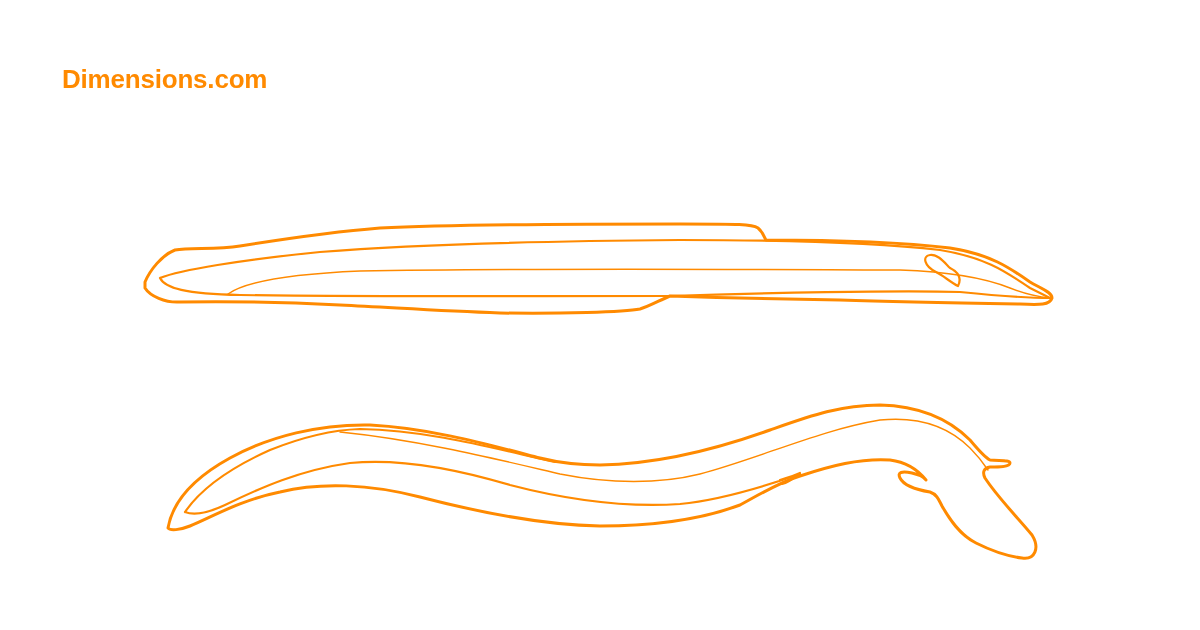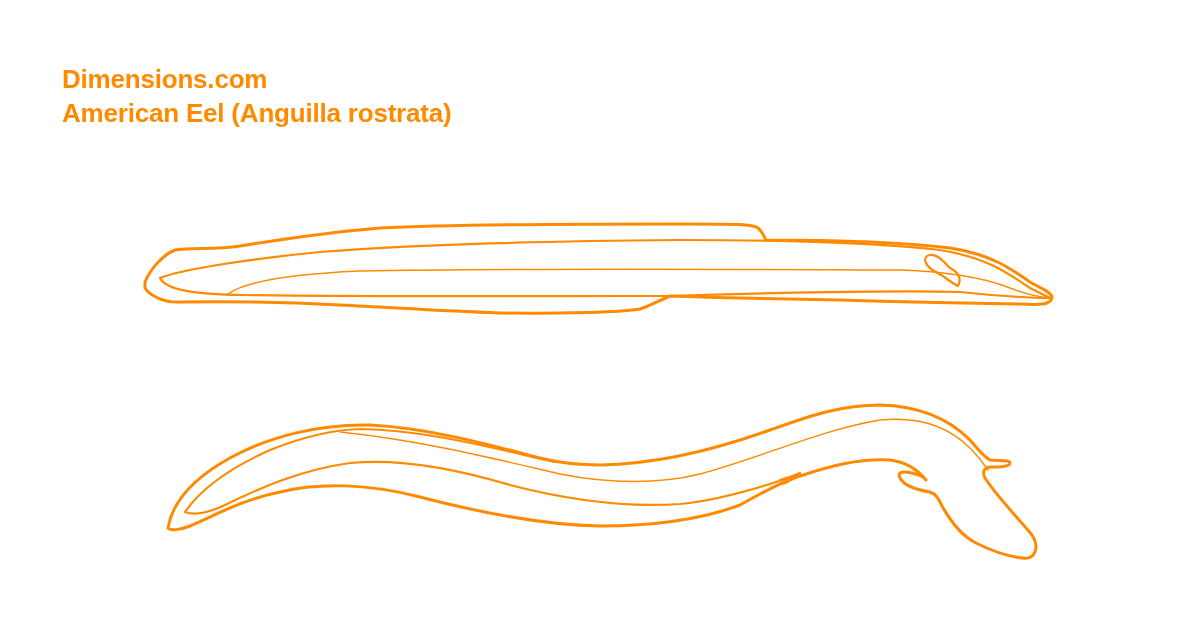--- a/index.html
+++ b/index.html
@@ -37,21 +37,20 @@
     .inner { fill: none; stroke: #ff8a00; stroke-width: 2.2; stroke-linecap: round; stroke-linejoin: round; }
     .thin { fill: none; stroke: #ff8a00; stroke-width: 1.4; stroke-linecap: round; stroke-linejoin: round; }
   </style>
 </head>
 <body>
 
 <div class="page">
 
   <div class="title-block">
     <span class="title-line">Dimensions.com</span>
-    <span class="title-line">American Eel (Anguilla rostrata)</span>
   </div>
 
   <svg class="drawing" viewBox="0 0 1200 630">
 
     <g>
 
       <path class="outline" d="M 145 282
            C 150 270, 162 255, 175 250
            C 190 247, 215 250, 240 246
            C 290 238, 330 232, 380 228

